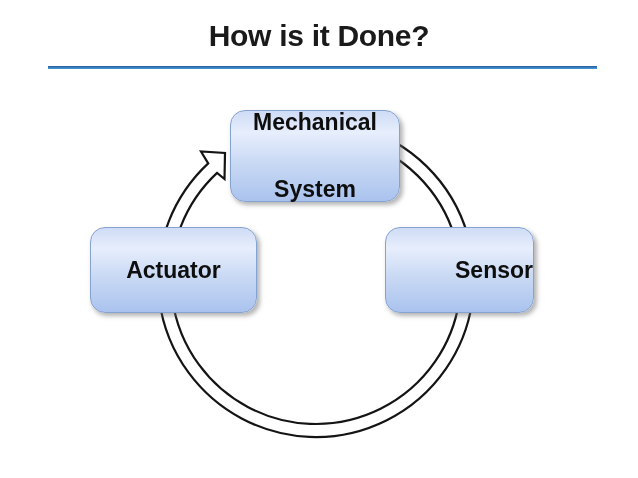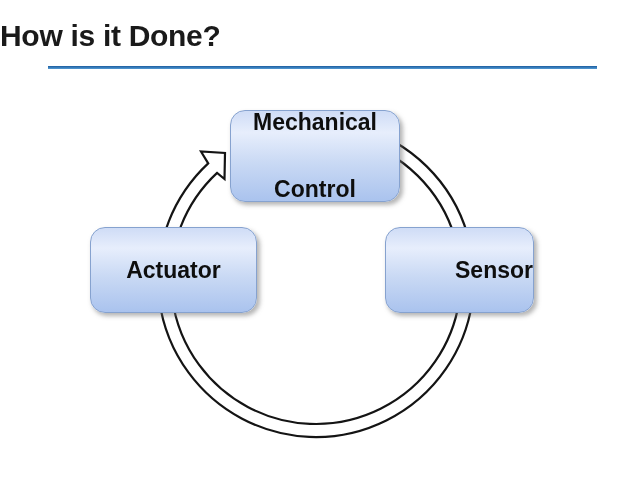--- a/index.html
+++ b/index.html
@@ -15,20 +15,21 @@
     position: relative;
     width: 638px;
     height: 478px;
     background: #ffffff;
   }
   .slide-title {
     position: absolute;
     top: 19px;
     left: 0;
     width: 638px;
+    text-align: center;
     font-size: 30px;
     line-height: 34px;
     font-weight: bold;
     letter-spacing: -0.3px;
     color: var(--title-text, #1a1a1a);
   }
   .title-underline {
     position: absolute;
     left: 48px;
     top: 66px;
@@ -94,21 +95,21 @@
              L 201.0 151.5
              L 225.0 153.0
              L 224.5 179.0
              L 217.1 172.9
              A 145 145 0 1 0 290.82 136.20
              Z"></path>
   </svg>
 
   <div class="node node-top">
     <span>Mechanical</span>
-    <span>Control</span>
+    <span>System</span>
   </div>
 
   <div class="node node-right">
     <span>Sensor</span>
   </div>
 
 
   <div class="node node-left">
     <span>Actuator</span>
   </div>

